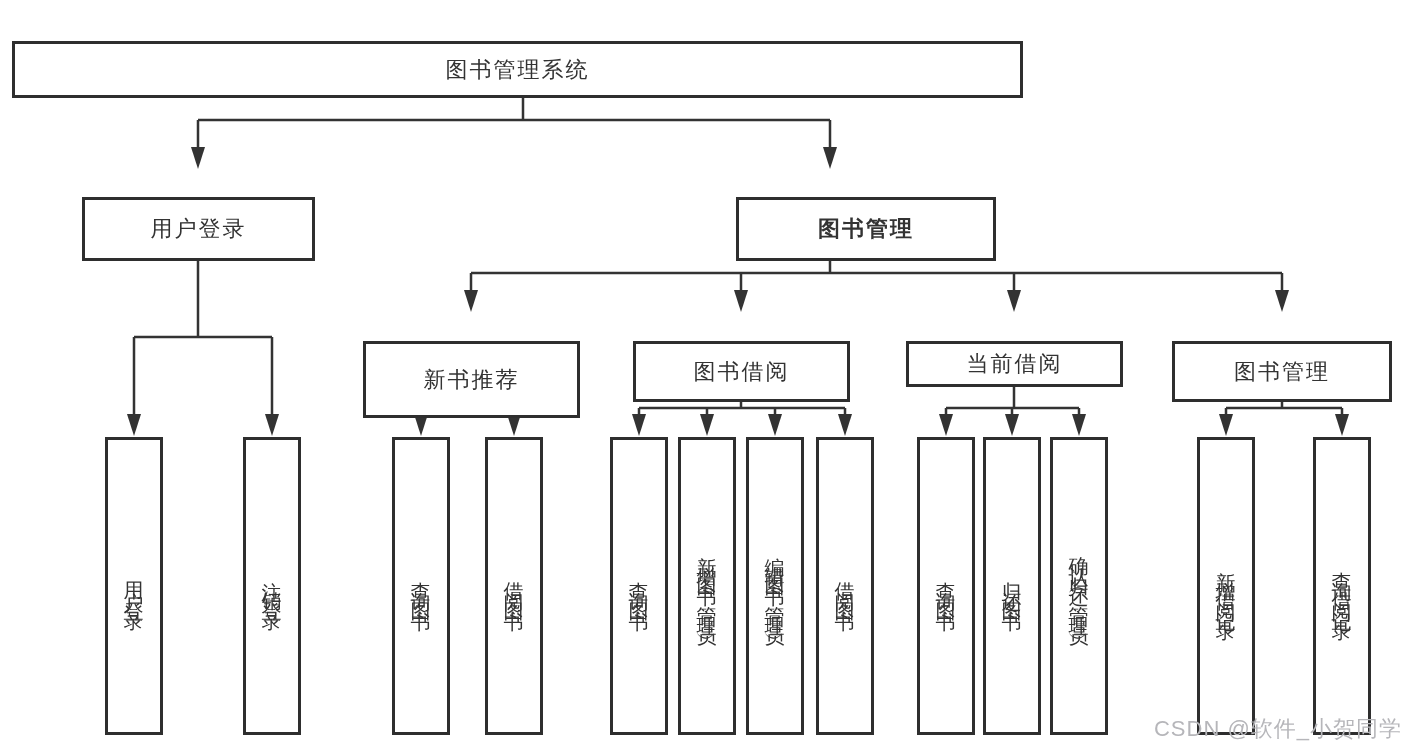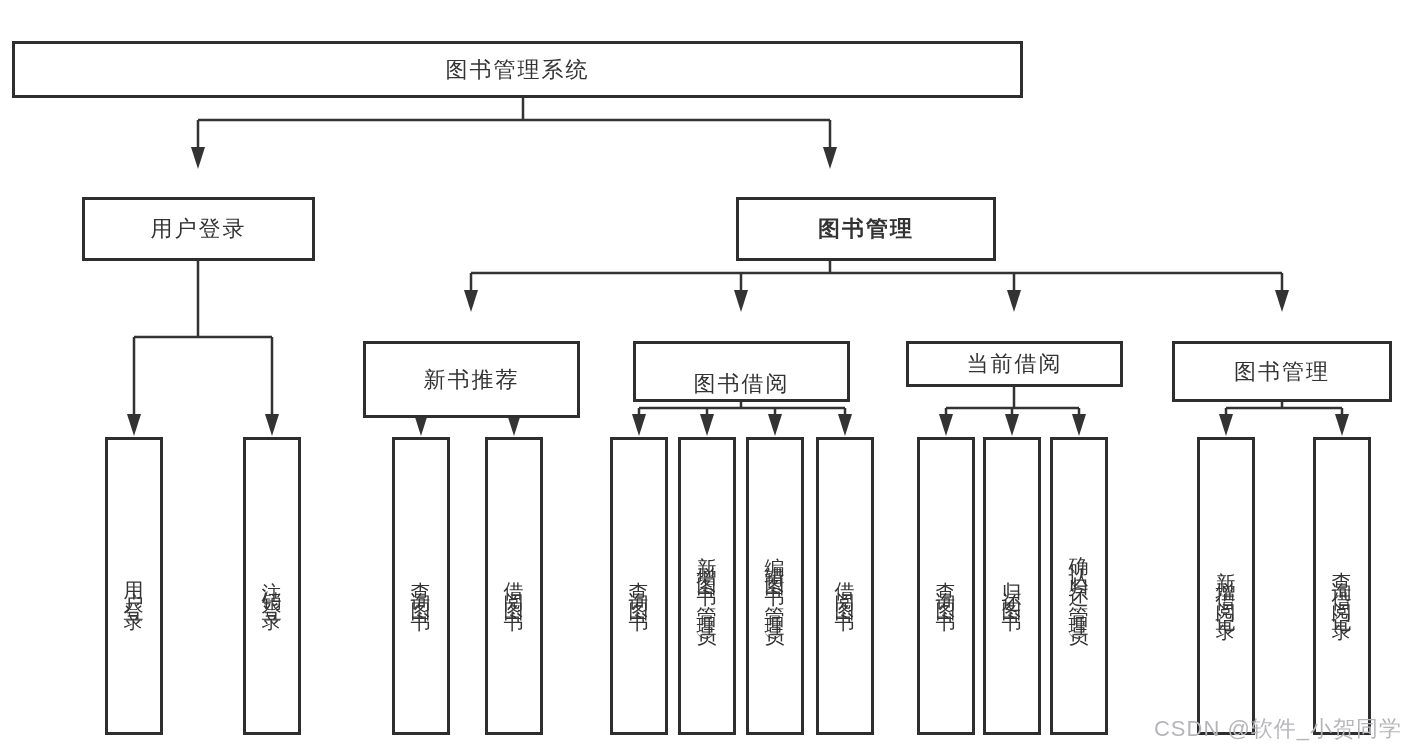--- a/index.html
+++ b/index.html
@@ -64,21 +64,21 @@
     color: #b6b6ba;
     white-space: nowrap;
     margin-left: 32px;
   }
 
   
   .pos-root            { left: 12px;   top: 13px;  width: 1011px; height: 57px; }
   .pos-user-login      { left: 82px;   top: 169px; width: 233px;  height: 64px; }
   .pos-book-mgmt       { left: 736px;  top: 169px; width: 260px;  height: 64px; font-weight: bold; }
   .pos-new-books       { left: 363px;  top: 313px; width: 217px;  height: 77px; }
-  .pos-book-borrow     { left: 633px;  top: 313px; width: 217px;  height: 61px; align-items: flex-end; }
+  .pos-book-borrow     { left: 633px;  top: 313px; width: 217px;  height: 61px; }
   .pos-current-borrow  { left: 906px;  top: 313px; width: 217px;  height: 46px; }
   .pos-borrow-records  { left: 1172px; top: 313px; width: 220px;  height: 61px; }
 
   .leaf { top: 437px; height: 298px; width: 58px; }
   .pos-l-user-login    { left: 105px; }
   .pos-l-logout        { left: 243px; }
   .pos-l-query-1       { left: 392px; }
   .pos-l-borrow-1      { left: 485px; }
   .pos-l-query-2       { left: 610px; }
   .pos-l-add-book      { left: 678px; }

